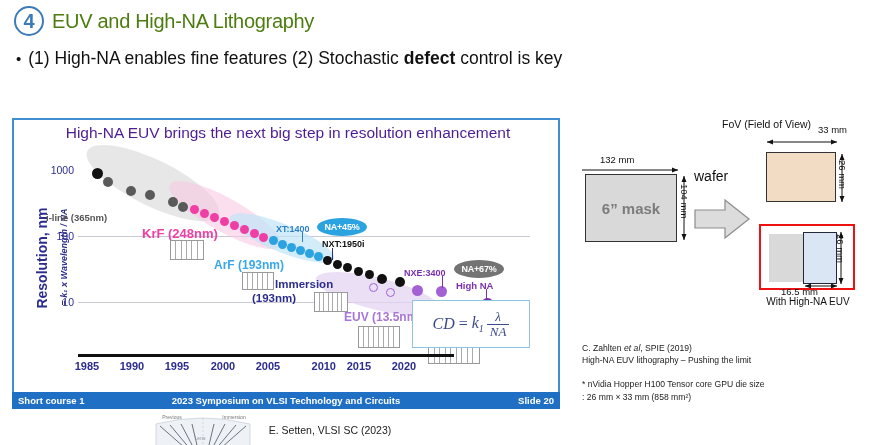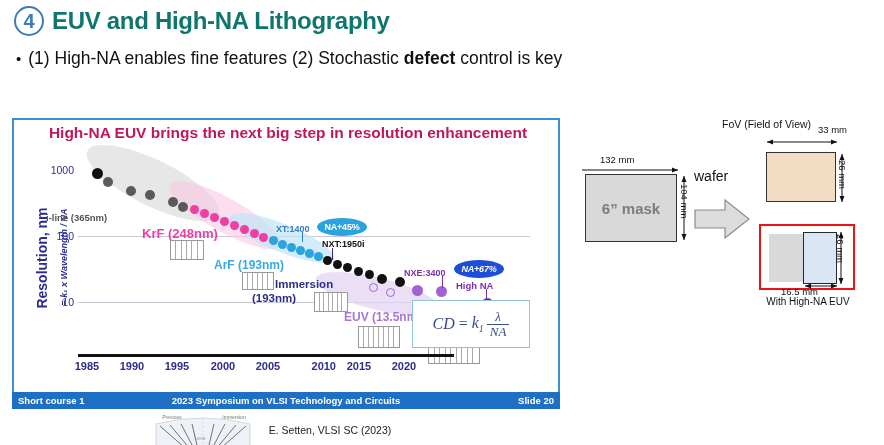--- a/index.html
+++ b/index.html
@@ -17,41 +17,41 @@
     display: flex; align-items: center; gap: 8px;
   }
   .circled-num {
     width: 30px; height: 30px; border-radius: 50%;
     border: 2.5px solid #3b7cb8;
     color: #3b7cb8; font-size: 20px; font-weight: bold;
     display: flex; align-items: center; justify-content: center;
     line-height: 1;
   }
   .title-text {
-    color: #0f766e; font-size: 24px; font-weight: bold;
+    color: #4d7c0f; font-size: 20px; font-weight: normal;
     letter-spacing: -0.3px;
   }
   #slide-bullet {
     position: absolute; left: 16px; top: 48px;
     font-size: 17.5px; color: #111; display: flex; gap: 7px;
     align-items: baseline;
   }
   .bullet-dot { font-size: 15px; line-height: 1; }
   .bold-word { font-weight: bold; }
 
   
   #chart-panel {
     position: absolute; left: 12px; top: 118px;
     width: 548px; height: 290px;
     border: 2px solid #3f8fd0; background: #ffffff;
   }
   #chart-heading {
     position: absolute; left: 10px; top: 4px; width: 528px;
-    text-align: center; font-size: 15.5px; font-weight: bold;
-    color: #be185d; line-height: 1.16;
+    text-align: center; font-size: 15.5px; font-weight: normal;
+    color: #4c1d95; line-height: 1.16;
   }
 
   
   #plot {
     position: absolute; left: 0; top: 0; width: 544px; height: 286px;
   }
   .ylabel-wrap {
     position: absolute; left: 2px; top: 76px;
     width: 40px; height: 160px;
   }
@@ -102,21 +102,21 @@
   .ann-nxe { font-size: 9px; color: #7a2fae; font-weight: bold; }
   .ann-highna-cal { font-size: 9.5px; color: #7a2fae; font-weight: bold; }
 
   .pill {
     position: absolute; border-radius: 50%;
     color: #fff; font-size: 9px; font-weight: bold;
     display: flex; align-items: center; justify-content: center;
     letter-spacing: -0.2px;
   }
   .pill.blue { background: #2ba3e0; }
-  .pill.purple { background: #1d4ed8; font-style: italic; }
+  .pill.purple { background: #737373; }
 
   .leader { position: absolute; background: #2c2c8f; width: 1.2px; }
   .leader.pink { background: #7a2fae; }
   .leader.cyan { background: #2c7fc4; }
 
   
   .glyph {
     position: absolute; border: 1px solid #999; background: #fff;
     display: grid;
   }
@@ -478,13 +478,20 @@
     <svg style="position:absolute; left:42px; top:56px;" width="36" height="8">
       <line x1="2" y1="4" x2="34" y2="4" stroke="#111" stroke-width="1"></line>
       <polygon points="2,4 8,1.5 8,6.5" fill="#111"></polygon>
       <polygon points="34,4 28,1.5 28,6.5" fill="#111"></polygon>
     </svg>
   </div>
   <div class="dim-label vert" style="left:268px; top:122px;">26 mm</div>
   <div class="dim-label" style="left:203px; top:174px;">16.5 mm</div>
   <div id="hna-caption">With High-NA EUV</div>
 
+  <div id="citation">
+    <div><span>C. Zahlten </span><span class="ital">et al</span><span>, SPIE (2019)</span></div>
+    <div>High-NA EUV lithography – Pushing the limit</div>
+    <span class="gap"></span>
+    <div>* nVidia Hopper H100 Tensor core GPU die size</div>
+    <div>: 26 mm × 33 mm (858 mm²)</div>
+  </div>
 </div>
 
 </body></html>

